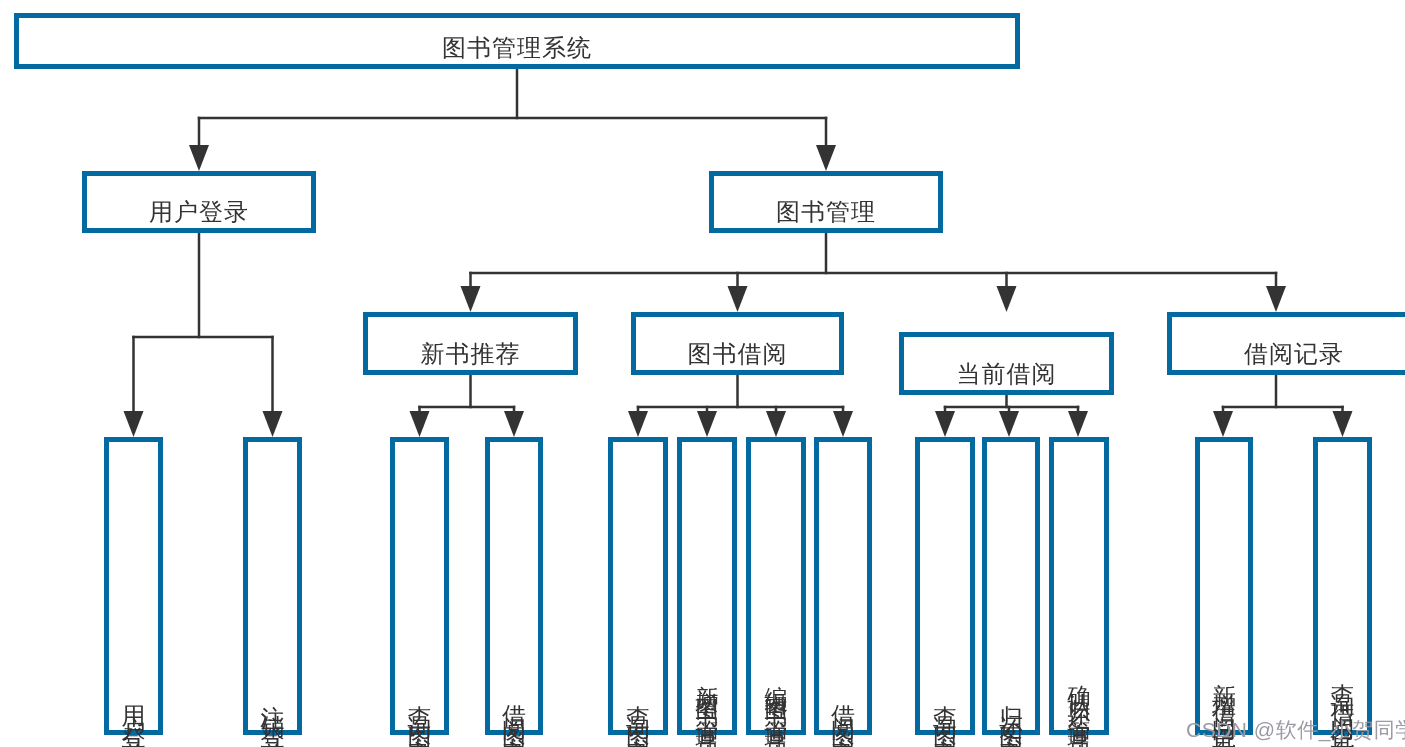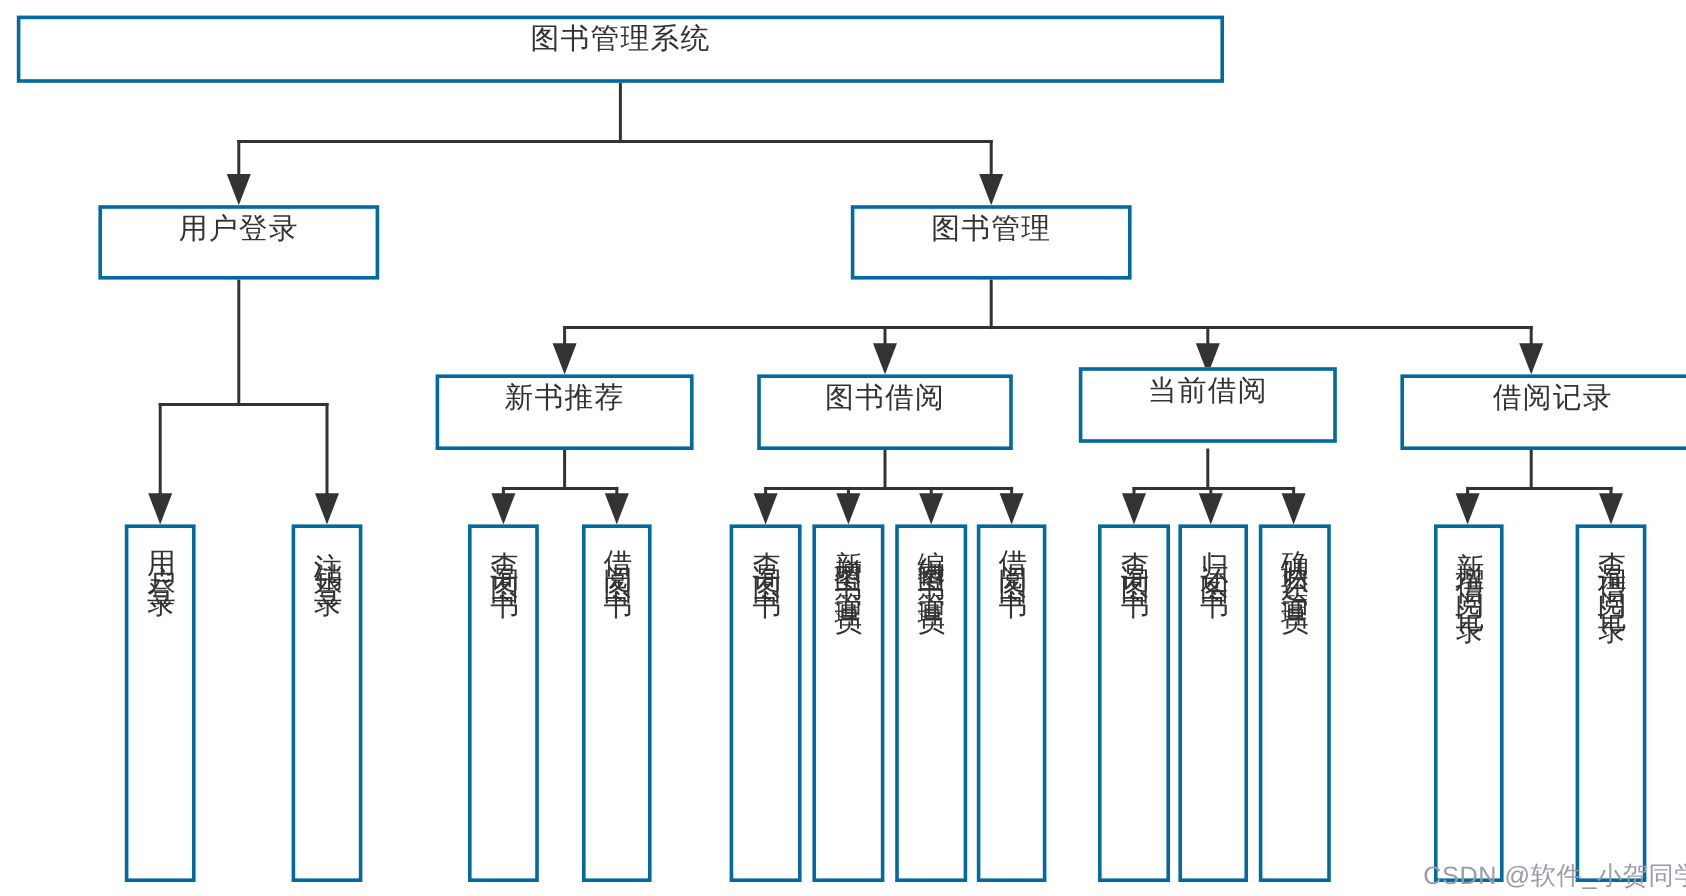--- a/index.html
+++ b/index.html
@@ -3,22 +3,22 @@
 <meta charset="utf-8">
 <style>
   html,body{margin:0;padding:0;background:#ffffff;}
   .canvas{
     position:relative;width:1405px;height:747px;background:#ffffff;
     font-family:"Liberation Sans","DejaVu Sans",sans-serif;overflow:hidden;
   }
   .connectors{position:absolute;left:0;top:0;pointer-events:none;}
   .node{
     position:absolute;box-sizing:border-box;background:#ffffff;
-    border:3px solid #0369a1;color:#333333;
-    display:flex;align-items:flex-start;justify-content:center;
+    border:5px solid #0369a1;color:#333333;
+    display:flex;align-items:flex-end;justify-content:center;
   }
   .hnode span{font-size:24px;letter-spacing:1px;white-space:nowrap;}
   .leaf span{
     writing-mode:vertical-rl;text-orientation:mixed;
     font-size:24px;letter-spacing:11px;line-height:1;
   }
   .leaf.tight span{font-size:23px;letter-spacing:7px;}
   .watermark{
     position:absolute;left:1186px;top:716px;z-index:5;
     color:#9b9ba6;font-size:21px;white-space:nowrap;letter-spacing:0.5px;
@@ -108,21 +108,21 @@
   <div class="node hnode" style="left:363px;top:312px;width:215px;height:63px">
     <span>新书推荐</span>
   </div>
 
   <div class="node hnode" style="left:709px;top:171px;width:234px;height:62px">
     <span>图书管理</span>
   </div>
   <div class="node hnode" style="left:631px;top:312px;width:213px;height:63px">
     <span>图书借阅</span>
   </div>
-  <div class="node hnode" style="left:899px;top:306px;width:215px;height:63px">
+  <div class="node hnode" style="left:899px;top:332px;width:215px;height:63px">
     <span>当前借阅</span>
   </div>
   <div class="node hnode" style="left:1167px;top:312px;width:254px;height:63px">
     <span>借阅记录</span>
   </div>
 
   <div class="node leaf" style="left:104px;top:437px;width:59px;height:298px">
     <span>用户登录</span>
   </div>
   <div class="node leaf" style="left:243px;top:437px;width:59px;height:298px">

